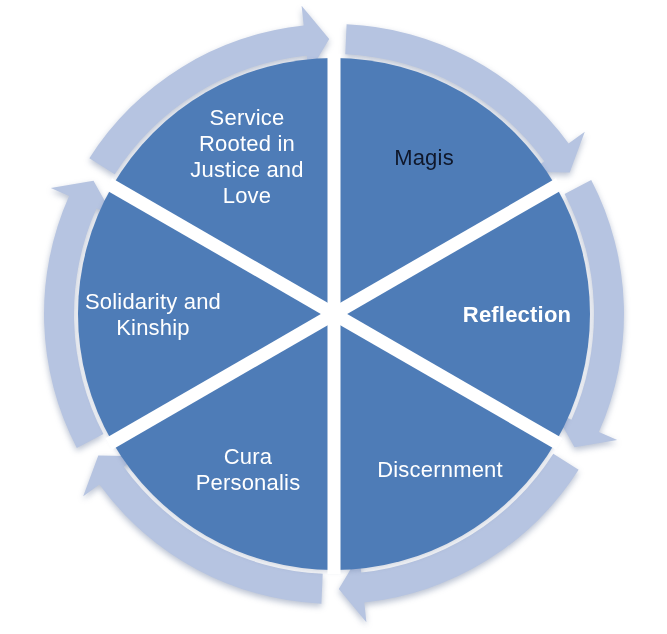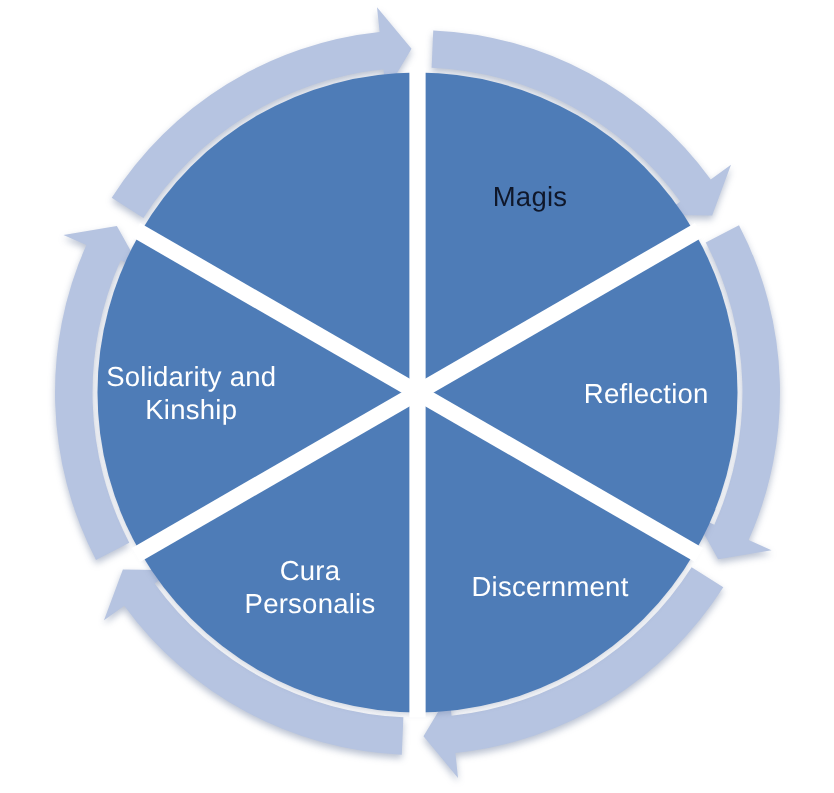--- a/index.html
+++ b/index.html
@@ -69,22 +69,23 @@
         <path d="M 334 314 L 559.2 184.0" stroke="#ffffff" stroke-width="13" stroke-linecap="butt" fill="none"></path>
         <path d="M 334 314 L 559.2 444.0" stroke="#ffffff" stroke-width="13" stroke-linecap="butt" fill="none"></path>
         <path d="M 334 314 L 334.0 574.0" stroke="#ffffff" stroke-width="13" stroke-linecap="butt" fill="none"></path>
         <path d="M 334 314 L 108.8 444.0" stroke="#ffffff" stroke-width="13" stroke-linecap="butt" fill="none"></path>
         <path d="M 334 314 L 108.8 184.0" stroke="#ffffff" stroke-width="13" stroke-linecap="butt" fill="none"></path>
       </g>
     </svg>
 
   <div class="seg-label l-magis nowrap" style="color: #0f172a;">Magis</div>
 
-  <div class="seg-label l-reflection nowrap" style="color: rgb(255, 255, 255);">Reflection</div>
+  <div class="seg-label l-reflection nowrap" style="color: rgb(255, 255, 255); font-weight: bold;">Reflection</div>
 
   <div class="seg-label l-discernment nowrap" style="color: rgb(255, 255, 255);">Discernment</div>
 
   <div class="seg-label l-cura" style="color: rgb(255, 255, 255); text-align: center;">Cura Personalis</div>
 
   <div class="seg-label l-solidarity" style="color: rgb(255, 255, 255);">Solidarity and Kinship</div>
 
+  <div class="seg-label l-service" style="color: rgb(255, 255, 255);">Service Rooted in Justice and Love</div>
 
 </div>
 
 </body></html>

